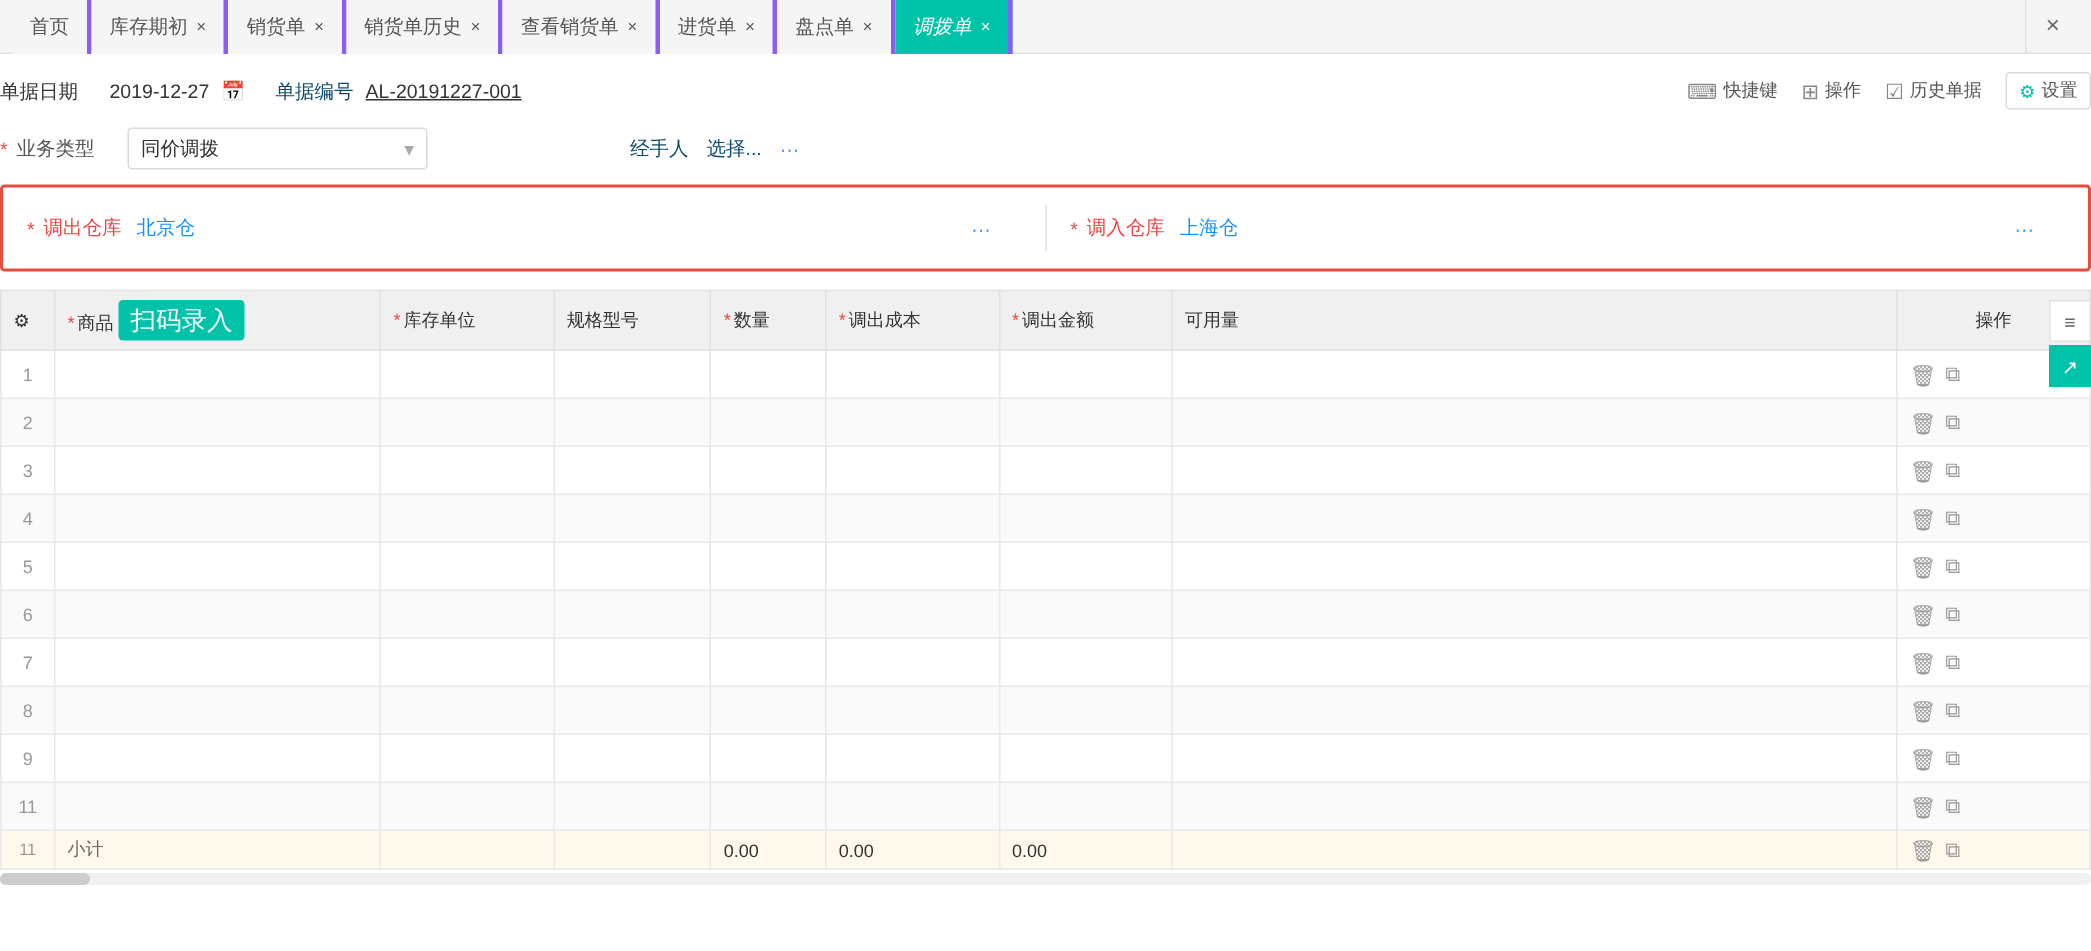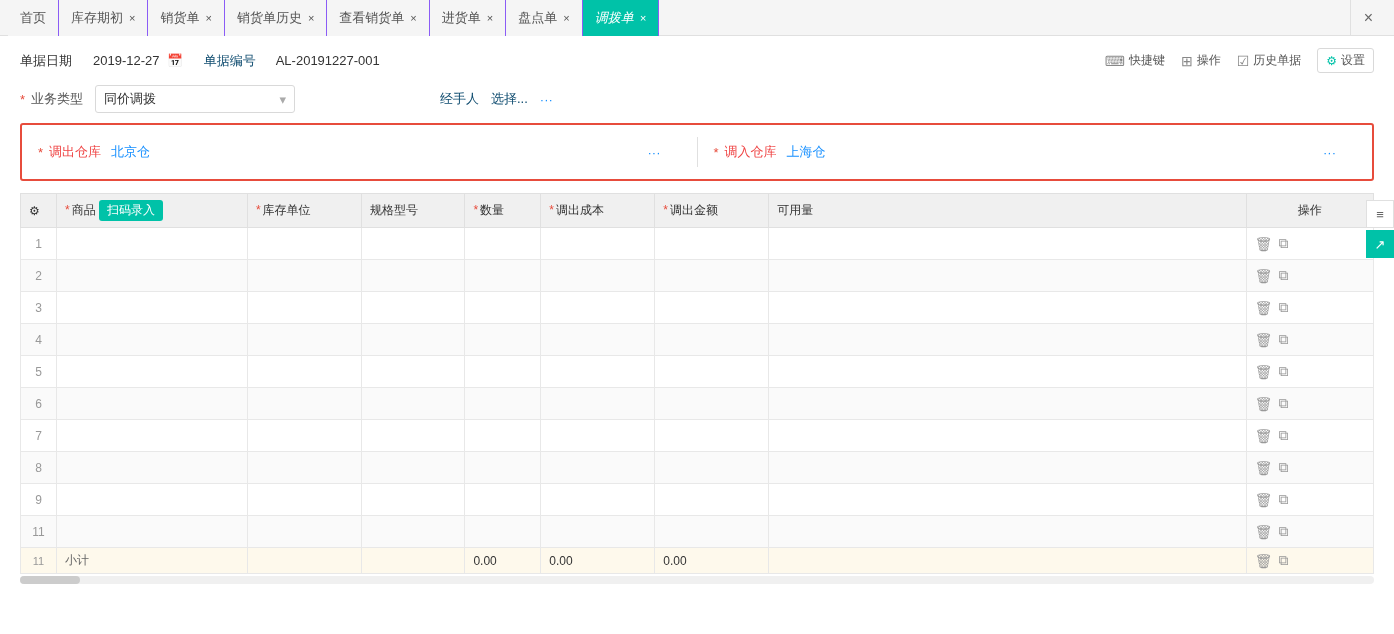--- a/index.html
+++ b/index.html
@@ -14,21 +14,21 @@
       padding: 0 8px;
       position: relative;
     }
     .tab-item {
       display: flex; align-items: center;
       padding: 16px 12px;
       height: 36px;
       cursor: pointer;
       font-size: 13px;
       color: #555;
-      border-right: 1px solid #8b5cf6;
+      border-right: 3px solid #8b5cf6;
       white-space: nowrap;
       background: #f5f5f5;
       justify-content: flex-end;
     }
     .tab-item.active {
       background: #00c2a8;
       color: #fff;
       font-style: italic;
     }
     .tab-item .close-btn {
@@ -43,21 +43,21 @@
       width: 36px;
       height: 36px;
       display: flex; align-items: center; justify-content: center;
       cursor: pointer;
       font-size: 16px;
       color: #666;
       border-left: 1px solid #e0e0e0;
     }
 
     
-    .content { padding: 12px 20px; background: #fff; }
+    .content { padding: 12px 0; background: #fff; }
 
     
     .form-header {
       display: flex; align-items: center;
       margin-bottom: 12px;
       gap: 20px;
     }
     .form-field {
       display: flex; align-items: center; gap: 6px;
     }
@@ -183,21 +183,21 @@
       text-align: center;
     }
 
     
     .scan-btn {
       background: #00c2a8;
       color: #fff;
       border: none;
       border-radius: 3px;
       padding: 2px 8px;
-      font-size: 12px;
+      font-size: 17px;
       cursor: pointer;
     }
 
     
     .right-float {
       position: fixed;
       right: 0;
       top: 200px;
       display: flex;
       flex-direction: column;
@@ -282,21 +282,21 @@
 <div class="content">
 
   <div class="form-header">
     <div class="form-field">
       <span>单据日期</span>
       <span style="color:#333; margin-left:15px;">2019-12-27</span>
       <span class="calendar-icon">📅</span>
     </div>
     <div class="form-field">
       <span style="color:#0c4a6e;">单据编号</span>
-      <span style="margin-left:14px;">AL-20191227-001</span>
+      <span style="margin-left:2px;text-decoration:underline;">AL-20191227-001</span>
     </div>
     <div class="toolbar-right">
       <div class="toolbar-btn">
         <span class="icon">⌨</span>
         <span>快捷键</span>
       </div>
       <div class="toolbar-btn">
         <span class="icon">⊞</span>
         <span>操作</span>
       </div>
@@ -308,21 +308,21 @@
         <span class="gear">⚙</span>
         <span>设置</span>
       </div>
     </div>
   </div>
 
   <div style="display:flex; align-items:center; margin-bottom:10px; gap:40px;">
     <div class="biz-field">
       <span style="color:#e74c3c;">*</span>
       <span style="color:#555;">业务类型</span>
-      <div class="biz-select" style="min-width:200px; margin-left:6px;">
+      <div class="biz-select" style="min-width:200px; margin-left:16px;">
         <span>同价调拨</span>
         <span class="chevron">▾</span>
       </div>
     </div>
     <div class="person-field">
       <span style="color:#0c4a6e;">经手人</span>
       <span style="color:#0c4a6e; margin-left:6px; cursor:pointer;">选择...</span>
       <span style="color:#1890ff; cursor:pointer; margin-left:6px;">···</span>
     </div>
   </div>

